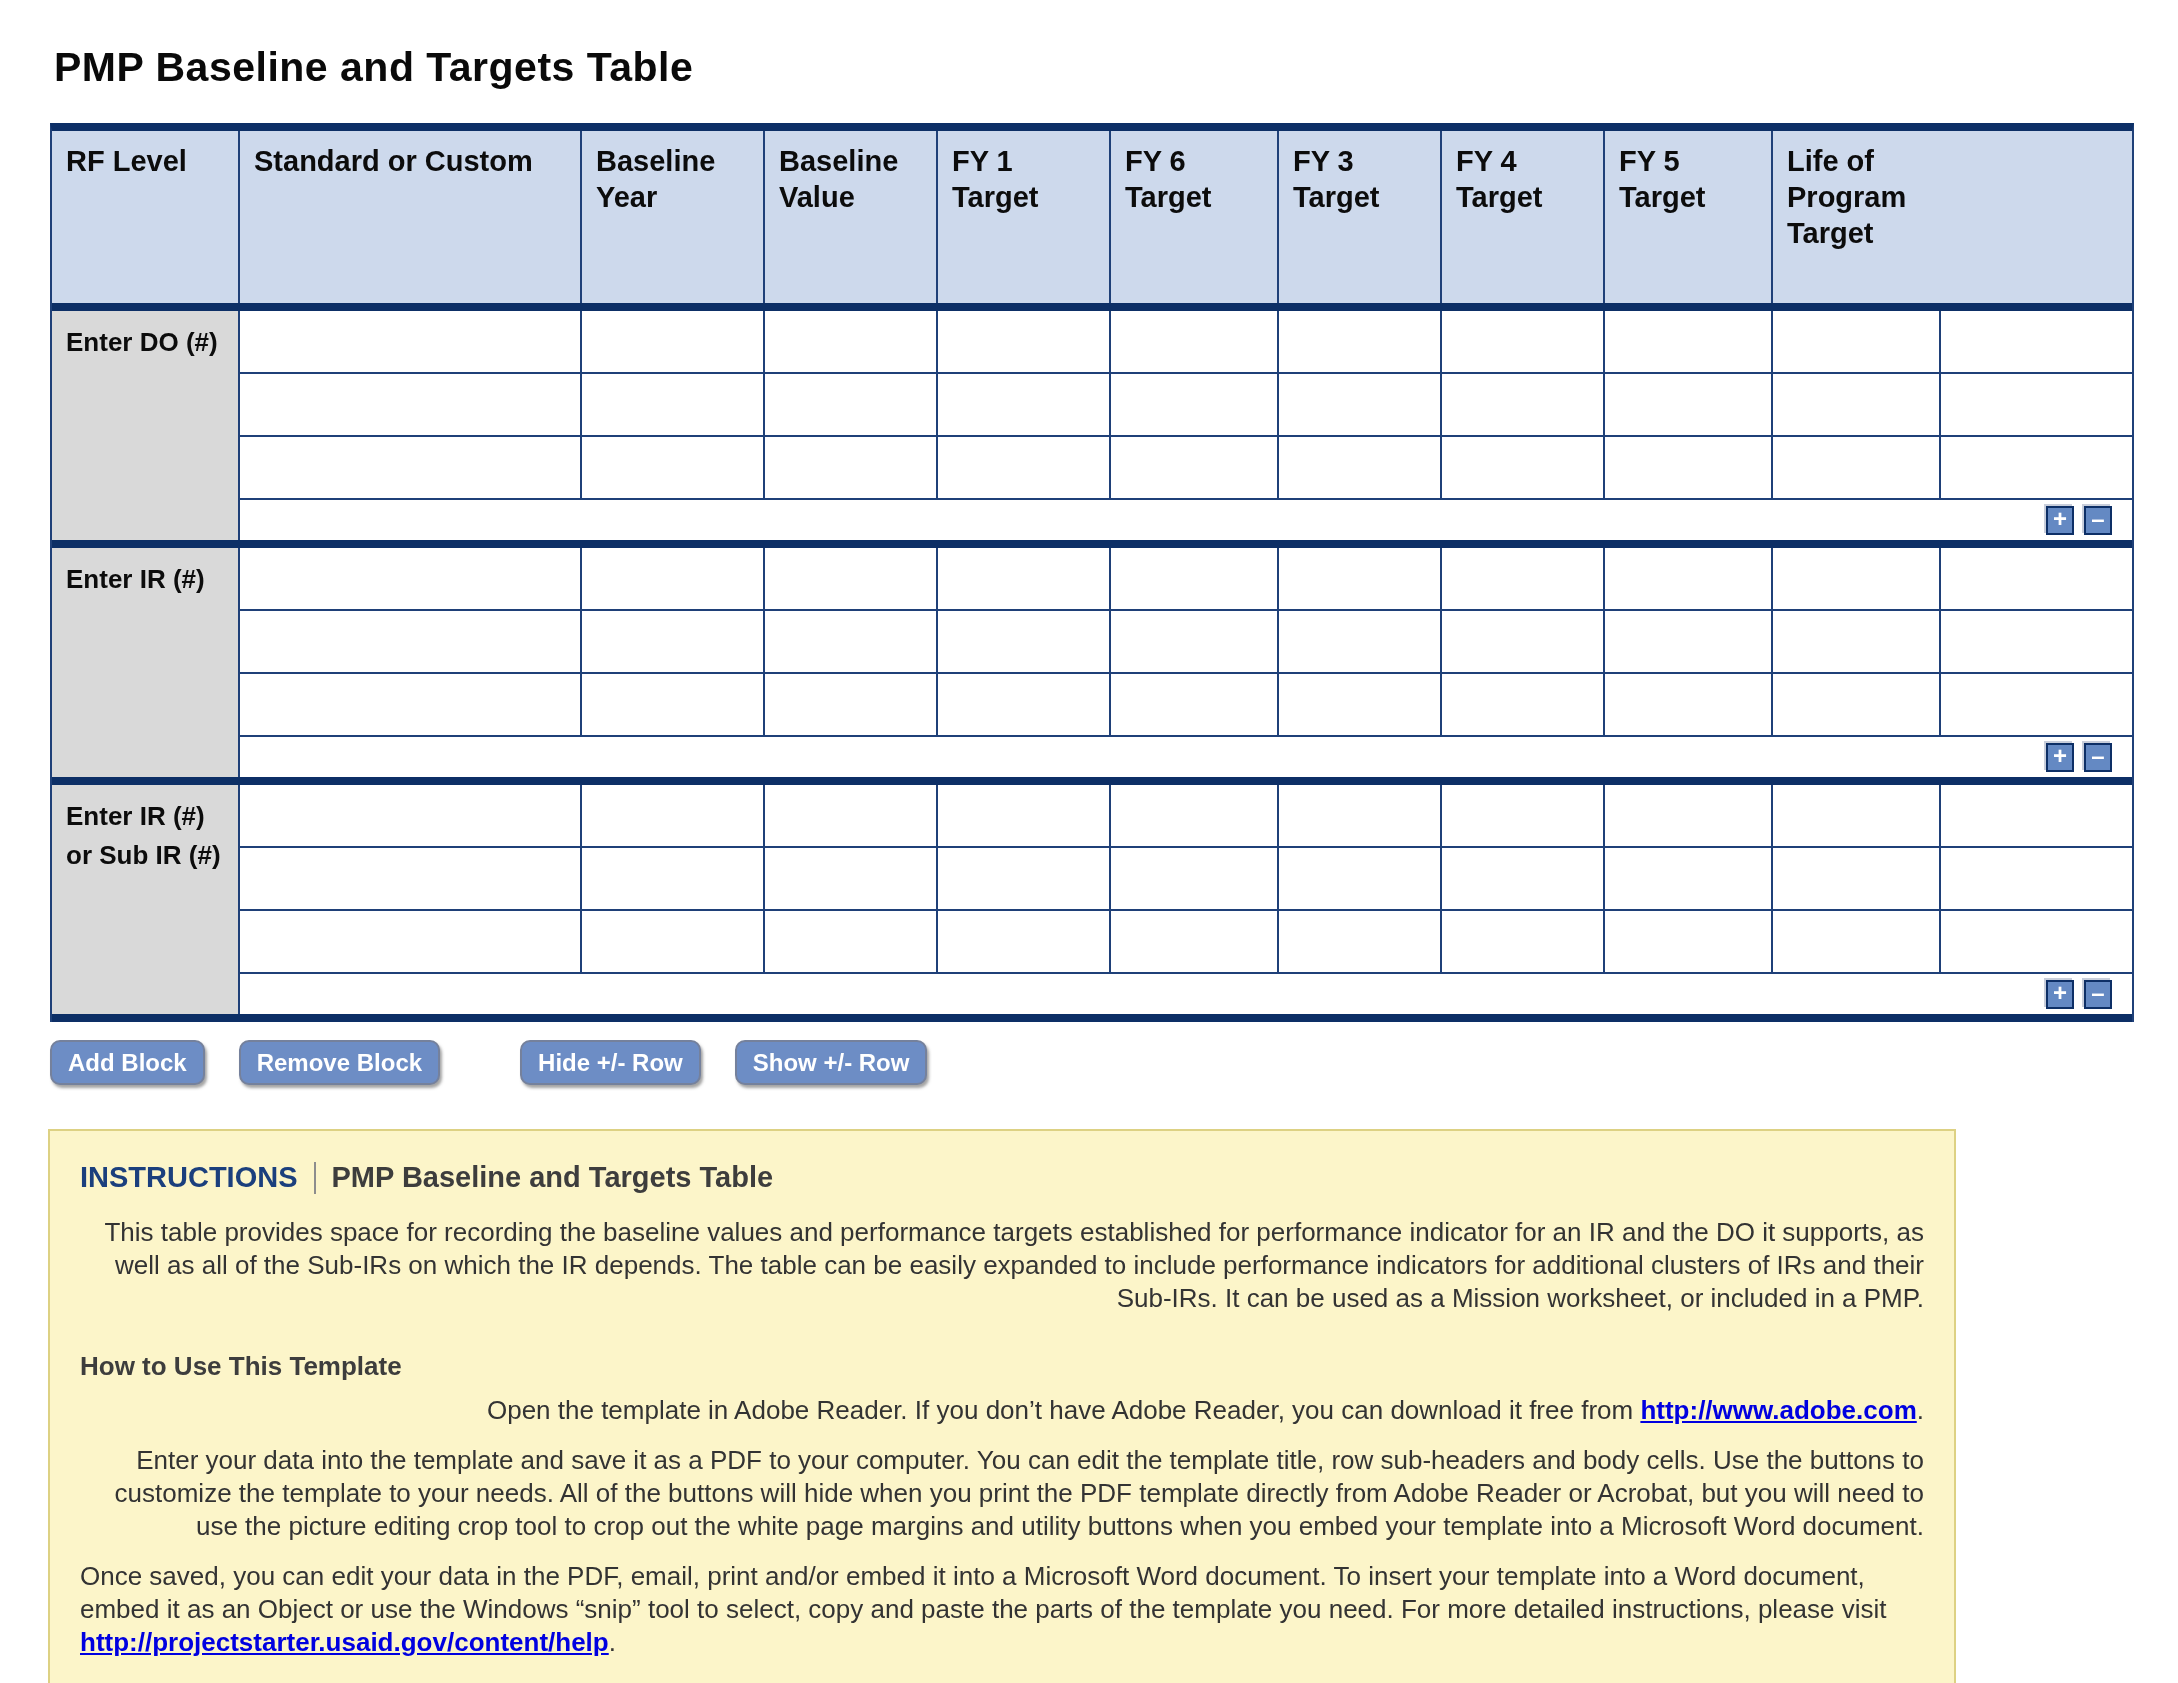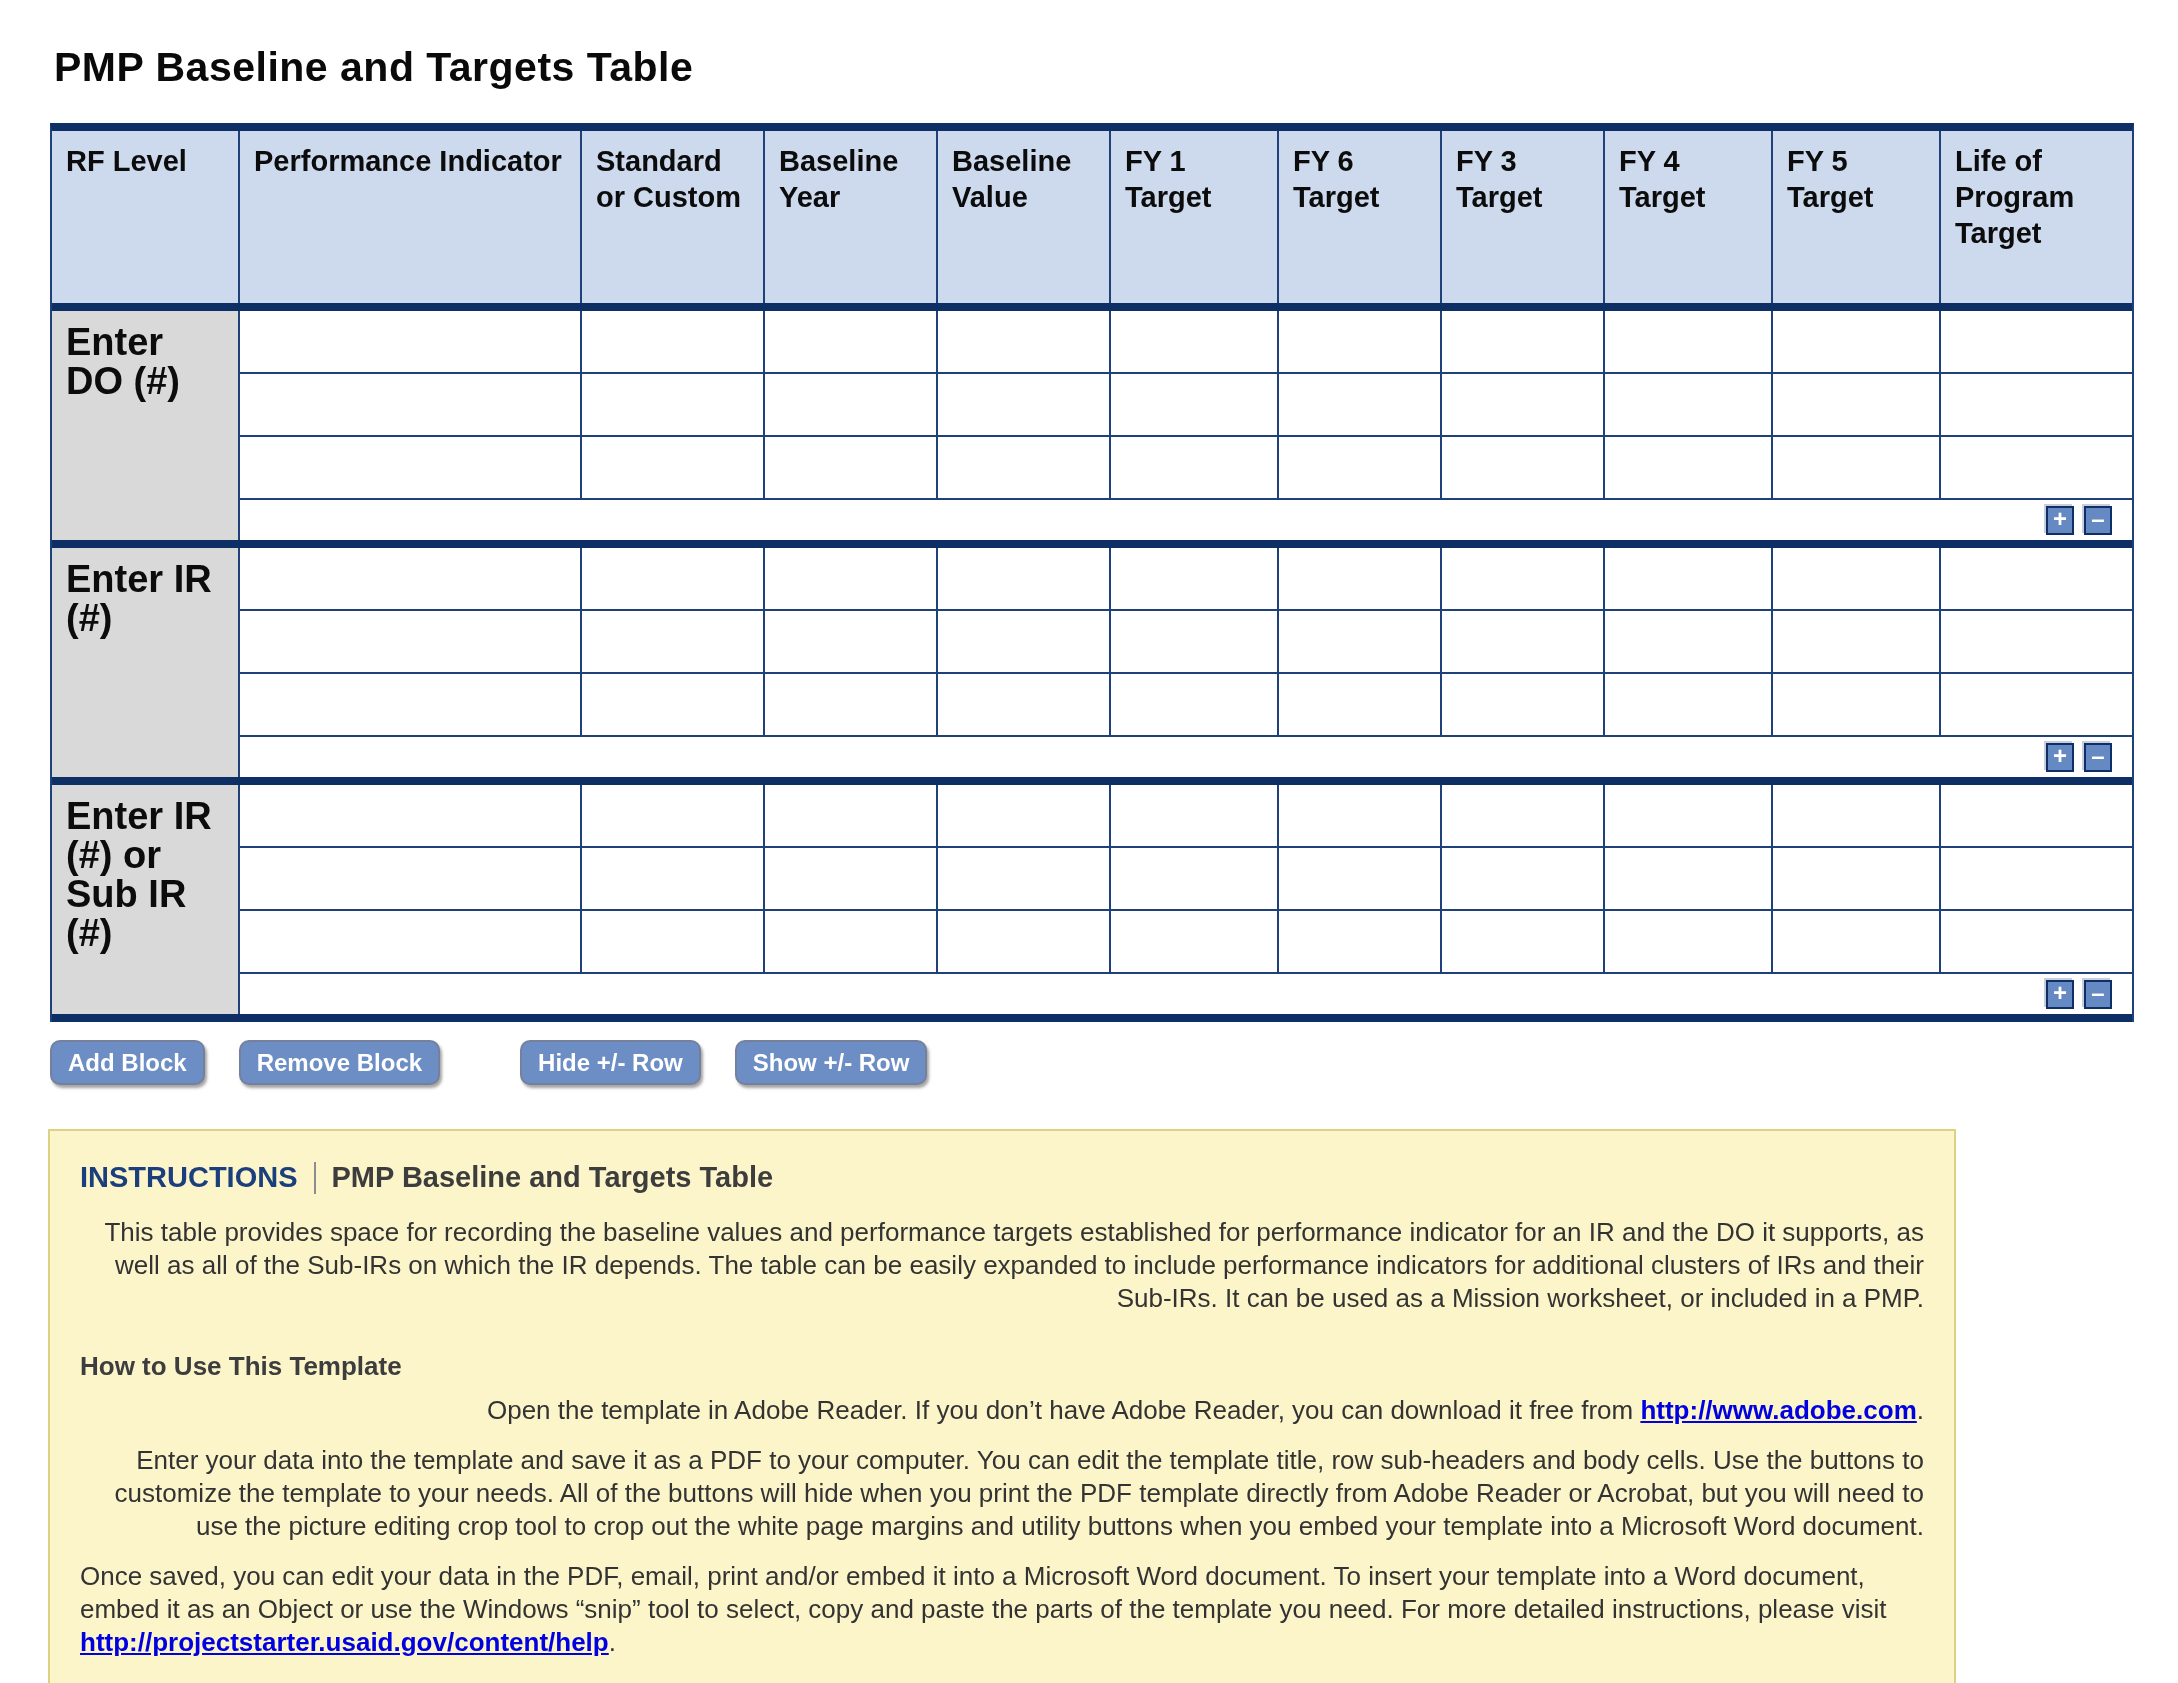--- a/index.html
+++ b/index.html
@@ -44,21 +44,21 @@
   .h-cell:last-child { border-right: none; }
   .block {
     display: grid;
     grid-template-columns: 188px 1fr;
     border-bottom: 8px solid #0d2f66;
   }
   .block-label {
     background: #d9d9d9;
     border-right: 2px solid #1f4078;
     padding: 12px 8px 18px 14px;
-    font-size: 38px;
+    font-size: 26px;
     font-weight: bold;
     line-height: 39px;
     color: #0c0c0c;
   }
   .block-rows { background: #ffffff; }
   .data-row {
     display: grid;
     grid-template-columns: 342px 183px 173px 173px 168px 163px 163px 168px 168px 189px;
     height: 63px;
     border-bottom: 2px solid #1f4078;
@@ -157,21 +157,20 @@
 </style>
 </head>
 <body>
 
 <h1 class="page-title">PMP Baseline and Targets Table</h1>
 
 <div class="pmp-table">
 
   <div class="t-header">
     <div class="h-cell">RF Level</div>
-    <div class="h-cell">Performance Indicator</div>
     <div class="h-cell">Standard or Custom</div>
     <div class="h-cell">Baseline Year</div>
     <div class="h-cell">Baseline Value</div>
     <div class="h-cell">FY 1 Target</div>
     <div class="h-cell">FY 6 Target</div>
     <div class="h-cell">FY 3 Target</div>
     <div class="h-cell">FY 4 Target</div>
     <div class="h-cell">FY 5 Target</div>
     <div class="h-cell">Life of Program Target</div>
   </div>

